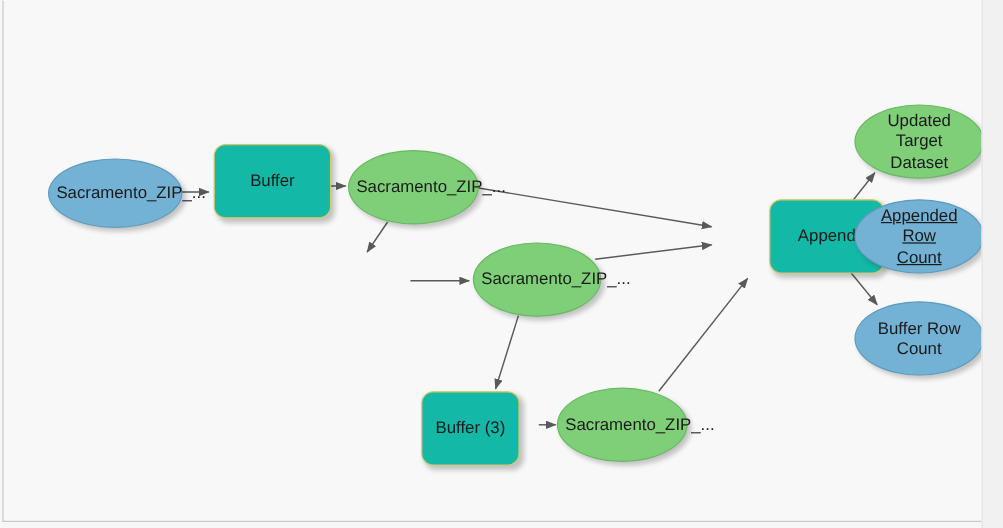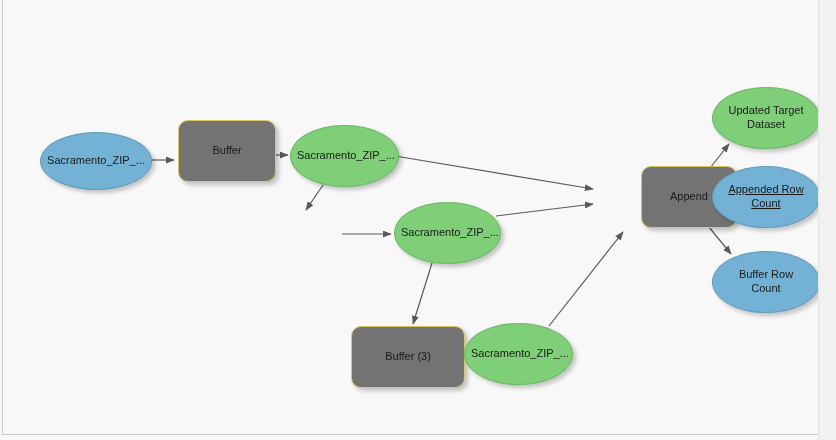--- a/index.html
+++ b/index.html
@@ -82,28 +82,28 @@
 
   
   .node {
     position: absolute;
     display: flex;
     align-items: center;
     justify-content: flex-start;
     text-align: center;
     box-sizing: border-box;
     color: #1a1a1a;
-    font-size: 11px;
+    font-size: 14px;
     line-height: 1.25;
     padding: 2px 6px;
     -webkit-font-smoothing: antialiased;
   }
 
   .node-tool {
-    background: #737373;
+    background: #14b8a6;
     border: 1px solid #d9c765;
     border-radius: 10px;
     box-shadow: 3px 3px 4px rgba(0,0,0,0.22);
   }
 
   .node-variable-input {
     background: #73b2d4;
     border: 1px solid #5d9cbe;
     border-radius: 50%;
     box-shadow: 3px 3px 4px rgba(0,0,0,0.22);
@@ -172,21 +172,21 @@
 
     <div class="node node-variable-derived" id="node-derived-sacramento-zip-1" style="left: 287px; top: 124px; width: 109px; height: 62px;">
       <span class="node-label">Sacramento_ZIP_...</span>
     </div>
 
 
     <div class="node node-variable-derived" id="node-derived-sacramento-zip-2" style="left: 391px; top: 201px; width: 107px; height: 62px;">
       <span class="node-label">Sacramento_ZIP_...</span>
     </div>
 
-    <div class="node node-tool" id="node-tool-buffer-3" style="left: 348px; top: 325px; width: 114px; height: 62px;">
+    <div class="node node-tool" id="node-tool-buffer-3" style="left: 348px; top: 325px; width: 82px; height: 62px;">
       <span class="node-label">Buffer (3)</span>
     </div>
 
     <div class="node node-variable-derived" id="node-derived-sacramento-zip-3" style="left: 461px; top: 322px; width: 109px; height: 62px;">
       <span class="node-label">Sacramento_ZIP_...</span>
     </div>
 
     <div class="node node-tool" id="node-tool-append" style="left: 594px; top: 165px; width: 96px; height: 62px; margin-left: 44px;">
       <span class="node-label">Append</span>
     </div>

